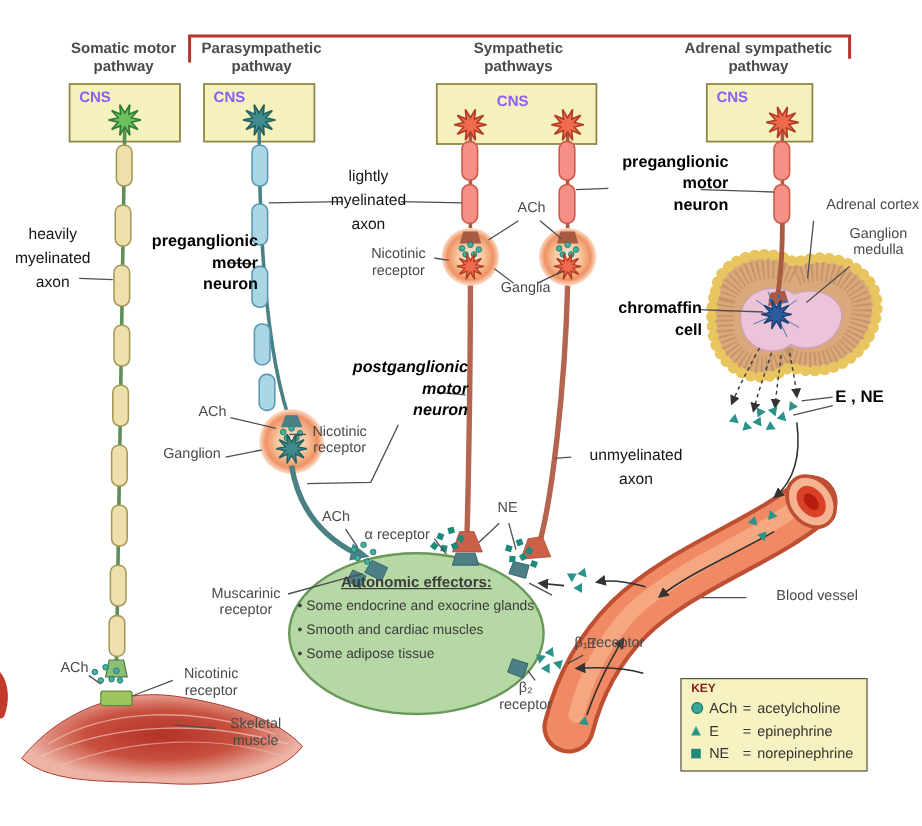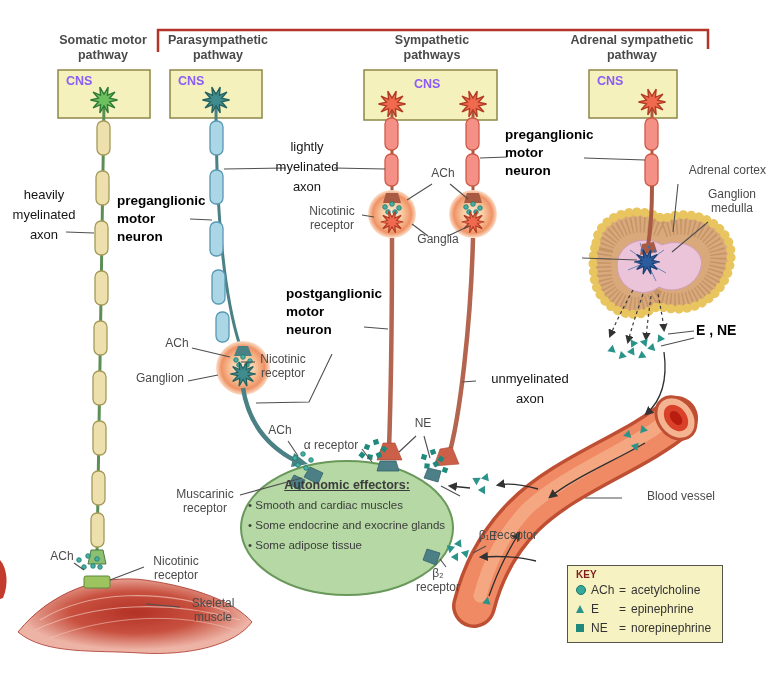--- a/index.html
+++ b/index.html
@@ -3,21 +3,21 @@
 <meta charset="utf-8">
 <style>
   html,body{margin:0;padding:0;background:#fff;}
   .stage{position:relative;width:768px;height:688px;background:#ffffff;overflow:hidden;
          font-family:"Liberation Sans","DejaVu Sans",sans-serif;}
   svg.art{position:absolute;left:0;top:0;}
   .lbl{position:absolute;white-space:pre-line;}
   .fig{font-size:12px;color:#4a4a4a;text-align:center;line-height:14px;}
   .fig.leftal{text-align:right;}
   .note{font-size:13px;color:#151515;text-align:center;line-height:20px;}
-  .notebold{font-size:13.5px;font-weight:bold;color:#000;text-align:left;line-height:18px;}
+  .notebold{font-size:13.5px;font-weight:bold;color:#000;text-align:right;line-height:18px;}
   .notebold.leftal{text-align:left;font-size:14px;}
   .colhdr{font-size:12.5px;font-weight:bold;color:#4a4a4a;text-align:center;line-height:15px;}
   .maintitle{font-size:13.5px;color:#4c4c4c;letter-spacing:.4px;text-align:center;}
   .cnslbl{font-size:12.5px;font-weight:bold;color:#8b5cf6;}
   .effhdr{font-size:12.5px;font-weight:bold;color:#3c3c3c;text-decoration:underline;text-align:center;}
   .bullets{position:absolute;left:248px;top:495px;width:212px;}
   .bullet{font-size:11.5px;color:#3c3c3c;line-height:20px;}
   .bullet::before{content:"• ";}
   .keybox{position:absolute;left:567px;top:565px;width:156px;height:78px;background:#f6f2c2;
           border:1.6px solid #54544a;box-sizing:border-box;padding:3px 0 0 8px;}
@@ -315,25 +315,27 @@
 <div class="lbl note" style="left:261px;top:137px;width:92px;">lightly
 myelinated
 axon</div>
 <div class="lbl notebold" style="left:505px;top:126px;width:102px;">preganglionic
 motor
 neuron</div>
 <div class="lbl fig" style="left:426px;top:166px;width:34px;">ACh</div>
 <div class="lbl fig" style="left:301px;top:204px;width:62px;">Nicotinic
 receptor</div>
 <div class="lbl fig" style="left:409px;top:232px;width:58px;">Ganglia</div>
+<div class="lbl notebold" style="left:495px;top:248px;width:90px;">chromaffin
+cell</div>
 <div class="lbl fig leftal" style="left:666px;top:163px;width:100px;">Adrenal cortex</div>
 <div class="lbl fig" style="left:701px;top:187px;width:62px;">Ganglion
 medulla</div>
 <div class="lbl notebold leftal" style="left:696px;top:321px;width:70px;">E , NE</div>
-<div class="lbl notebold" style="left:286px;top:285px;width:104px;">postganglionic
+<div class="lbl notebold" style="left:286px;top:297px;width:104px;font-style:italic;">postganglionic
 motor
 neuron</div>
 <div class="lbl note" style="left:477px;top:369px;width:106px;">unmyelinated
 axon</div>
 <div class="lbl fig" style="left:160px;top:336px;width:34px;">ACh</div>
 <div class="lbl fig" style="left:131px;top:371px;width:58px;">Ganglion</div>
 <div class="lbl fig" style="left:252px;top:352px;width:62px;">Nicotinic
 receptor</div>
 <div class="lbl fig" style="left:263px;top:423px;width:34px;">ACh</div>
 <div class="lbl fig" style="left:295px;top:438px;width:72px;">α receptor</div>
@@ -346,22 +348,22 @@
 <div class="lbl fig" style="left:407px;top:566px;width:62px;">β₂
 receptor</div>
 <div class="lbl fig" style="left:180px;top:596px;width:66px;">Skeletal
 muscle</div>
 <div class="lbl fig" style="left:143px;top:554px;width:66px;">Nicotinic
 receptor</div>
 <div class="lbl fig" style="left:44px;top:549px;width:36px;">ACh</div>
 
 <div class="lbl effhdr" style="left:277px;top:478px;width:140px;">Autonomic effectors:</div>
 <div class="bullets">
+  <div class="bullet">Some endocrine and exocrine glands</div>
   <div class="bullet">Smooth and cardiac muscles</div>
-  <div class="bullet">Some endocrine and exocrine glands</div>
   <div class="bullet">Some adipose tissue</div>
 </div>
 
 <div class="keybox">
   <div class="keytitle">KEY</div>
   <div class="keyrow">
     <span class="kicon">
           <span class="dot-icon"></span>
         </span>
     <span class="kabbr">ACh</span>

